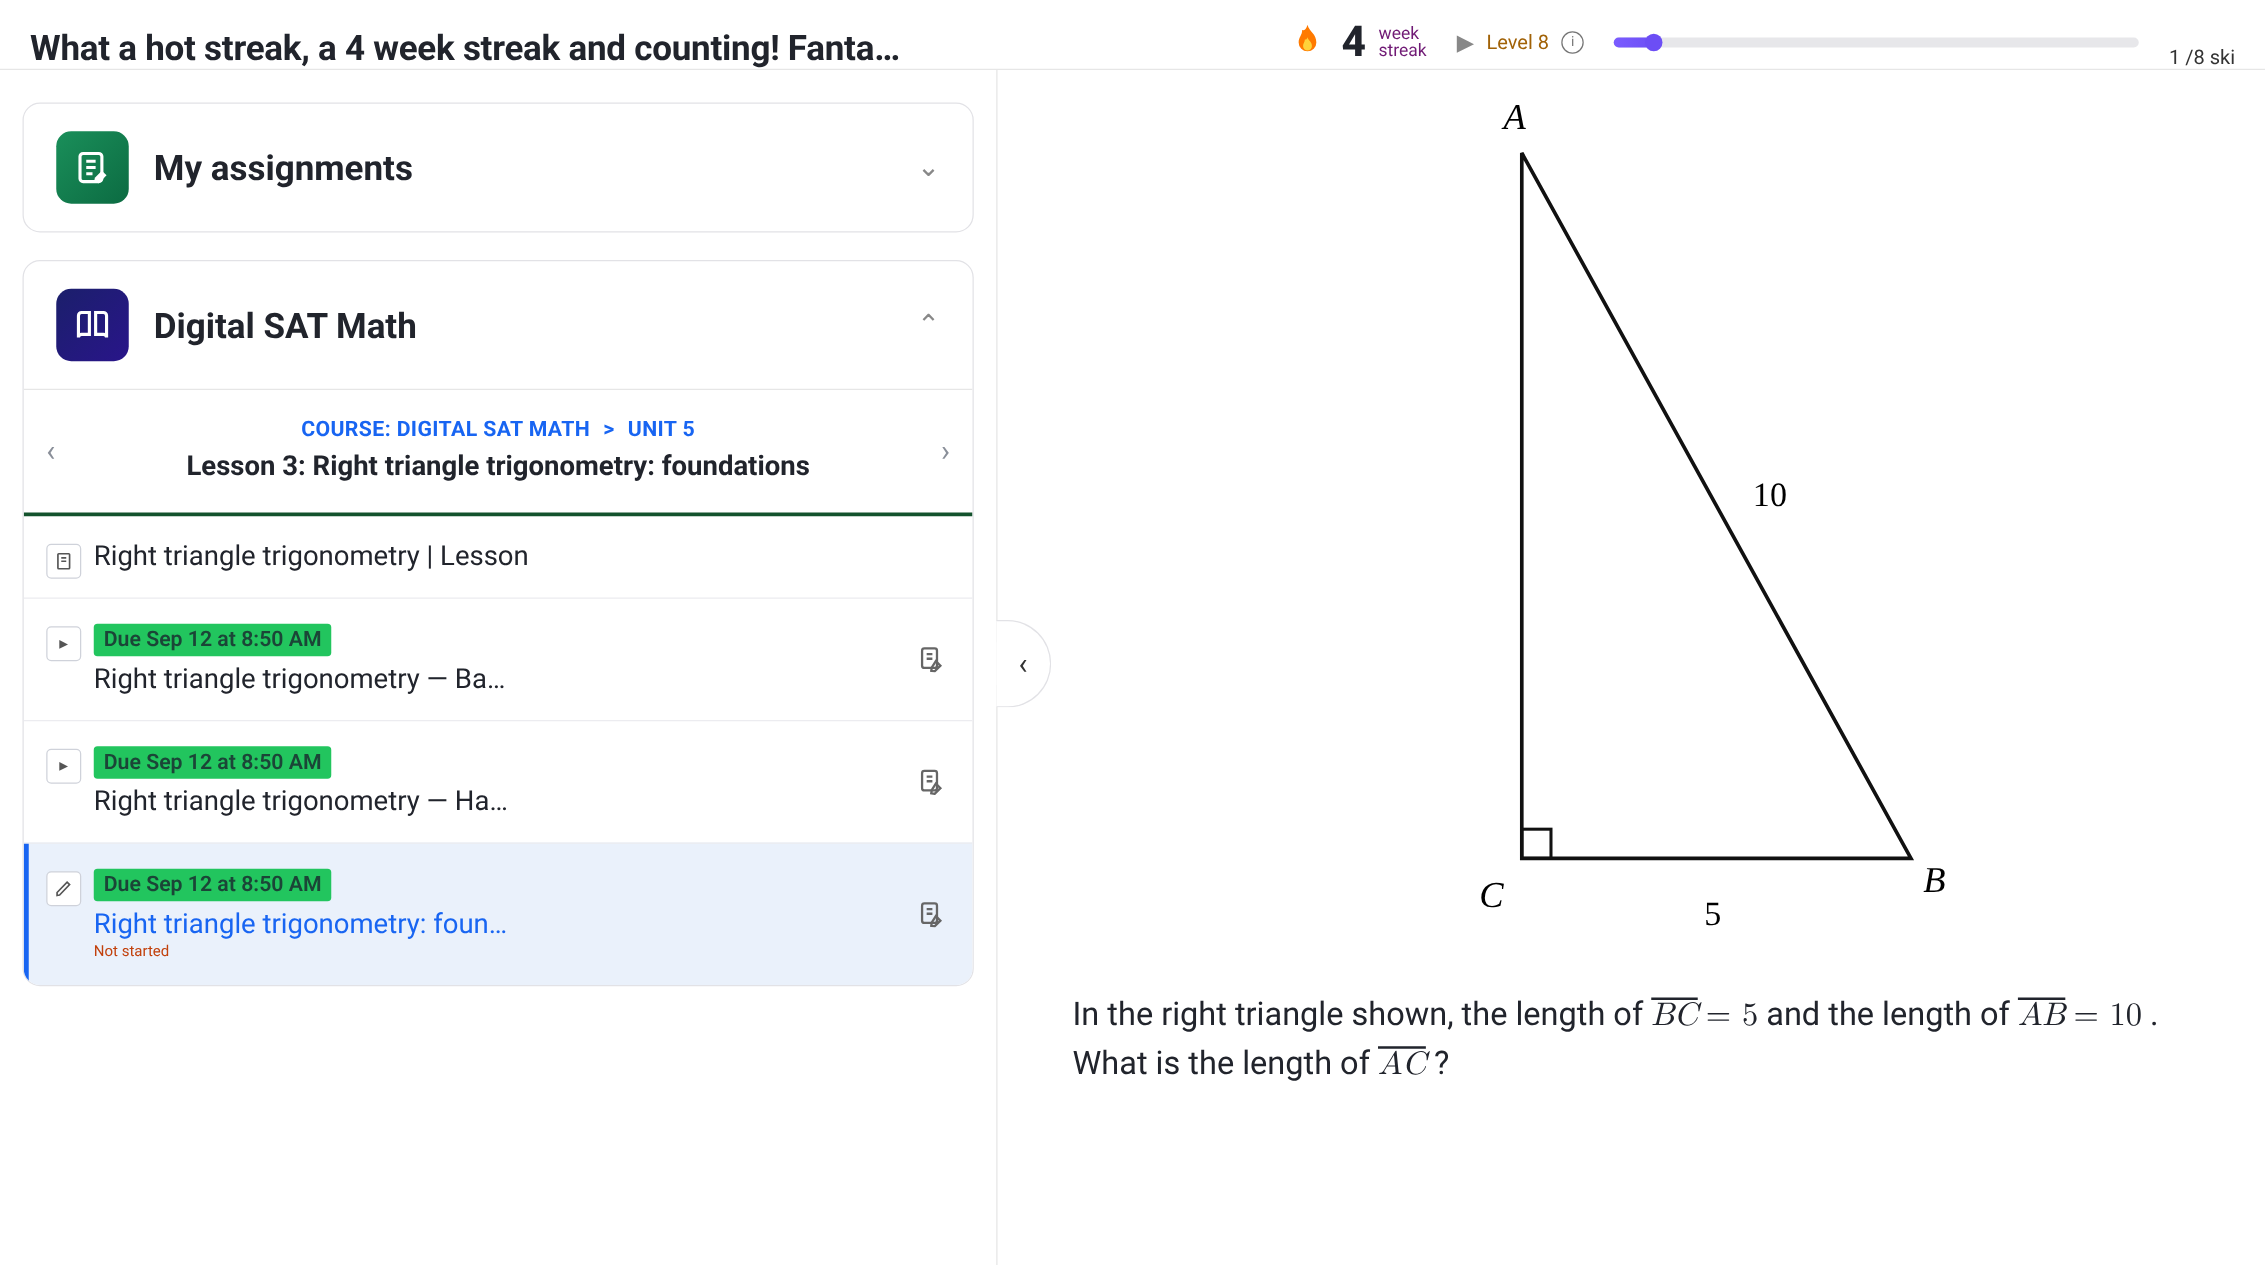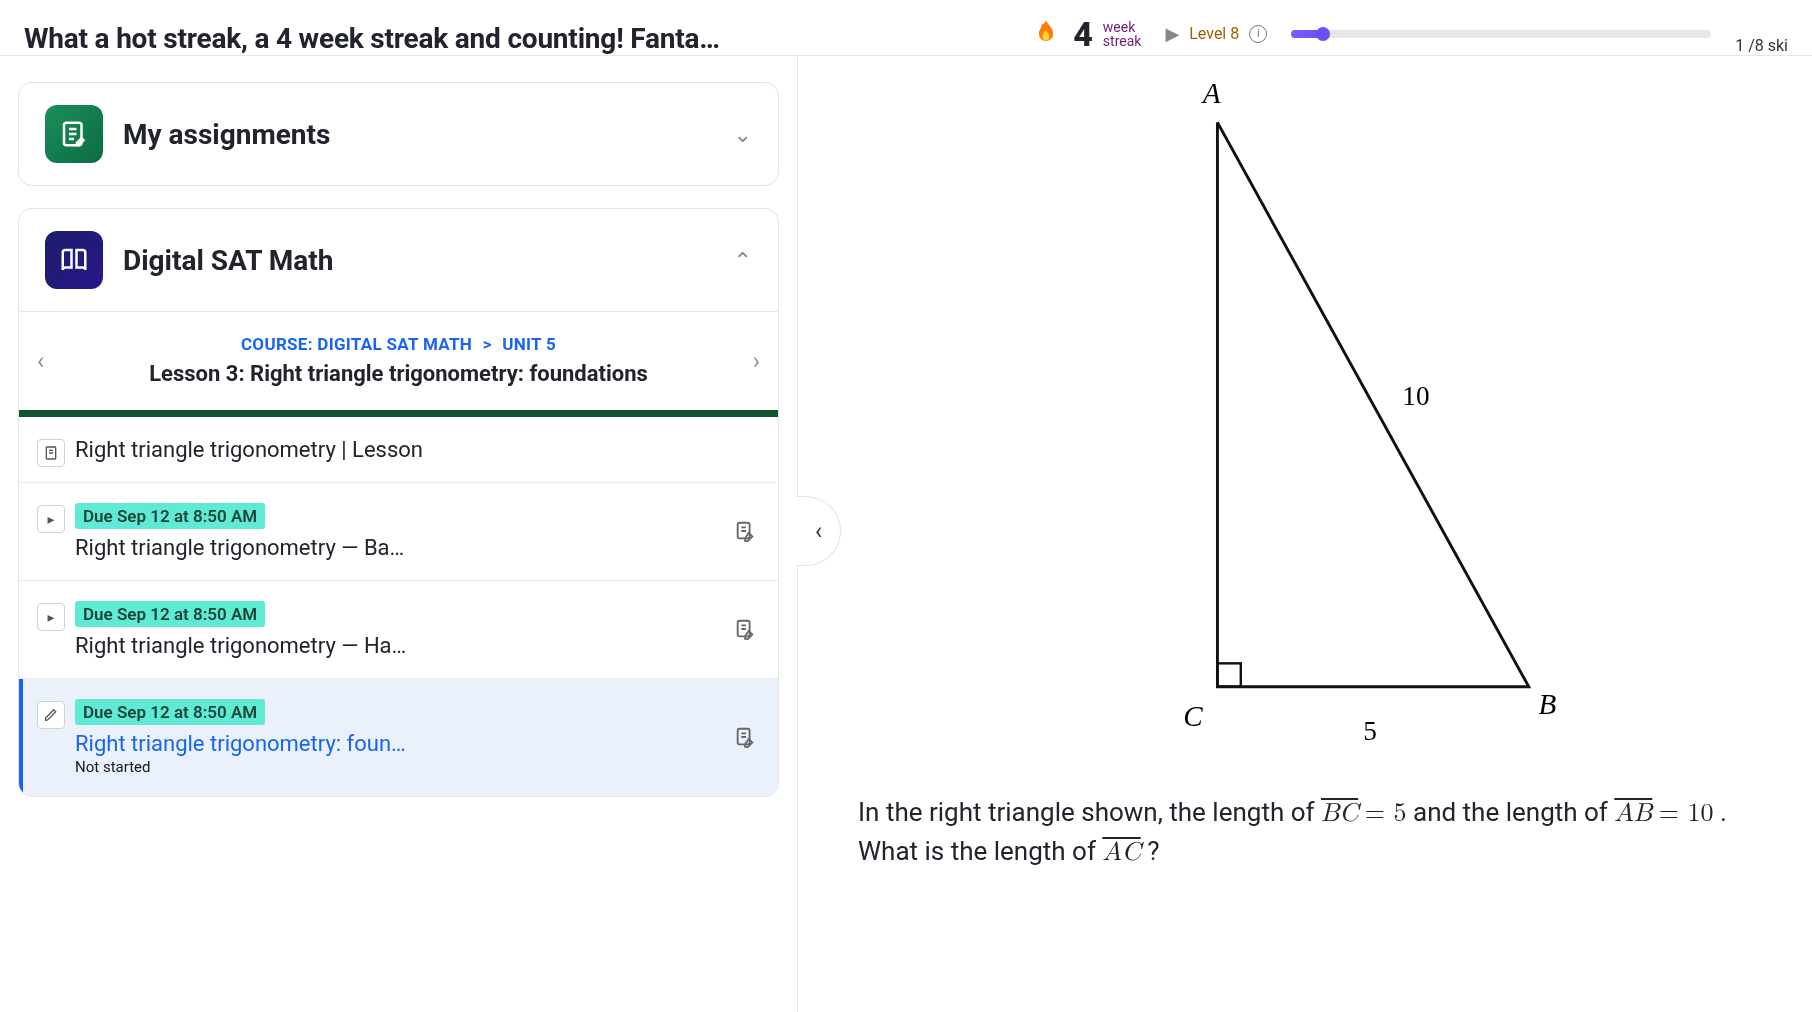--- a/index.html
+++ b/index.html
@@ -38,28 +38,28 @@
 
   
   .course-nav { border-top:1px solid #e6e6e6; padding:22px 12px 22px 12px; display:flex; align-items:center; gap:10px; }
   .nav-arrow { color:#8a8f99; font-size:24px; padding:4px 6px; cursor:pointer; }
   .course-meta { flex:1; text-align:center; }
   .breadcrumb { color:#1865f2; font-weight:700; font-size:17px; letter-spacing:.3px; }
   .breadcrumb .sep { color:#1865f2; padding:0 6px; }
   .lesson-title { font-size:22px; font-weight:700; margin-top:6px; line-height:1.25; }
 
   
-  .lesson-list { border-top:7px solid #14532d; }
+  .lesson-list { border-top:3px solid #14532d; }
   .lesson-row { display:flex; align-items:flex-start; gap:18px; padding:20px 22px 20px 56px; border-top:1px solid #ececf0; position:relative; cursor:pointer; }
   .lesson-row:first-child { border-top:none; }
   .row-icon { position:absolute; left:18px; top:22px; width:28px; height:28px; border:1px solid #cfd2da; border-radius:4px; display:flex; align-items:center; justify-content:center; font-size:14px; color:#555; background:#fff; }
   .row-body { flex:1; min-width:0; }
-  .due-pill { display:inline-block; background:#5eead4; color:#1b4537; padding:3px 8px; font-size:17px; border-radius:3px; margin-bottom:6px; font-weight:600; }
+  .due-pill { display:inline-block; background:#22c55e; color:#1b4537; padding:3px 8px; font-size:17px; border-radius:3px; margin-bottom:6px; font-weight:600; }
   .row-title { font-size:22px; color:#21242c; white-space:nowrap; overflow:hidden; text-overflow:ellipsis; }
-  .row-sub { font-size:15px; color:#0f172a; margin-top:2px; }
+  .row-sub { font-size:12px; color:#c2410c; margin-top:2px; }
   .row-action { color:#777; font-size:20px; display:flex; align-items:center; align-self:center; }
   .lesson-row.active { background:#eaf1fb; }
   .lesson-row.active::before { content:""; position:absolute; left:0; top:0; bottom:0; width:4px; background:#1865f2; }
   .lesson-row.active .row-title { color:#1865f2; }
 
   
   .collapse-handle { position:absolute; left:-1px; top:440px; width:44px; height:70px; border:1px solid #e2e2e6; border-left:none; border-radius:0 36px 36px 0; background:#fff; display:flex; align-items:center; justify-content:center; font-size:24px; color:#333; cursor:pointer; z-index:2; }
 
   
   .figure-area { width:100%; display:flex; flex-direction:column; align-items:center; padding-top:8px; }

